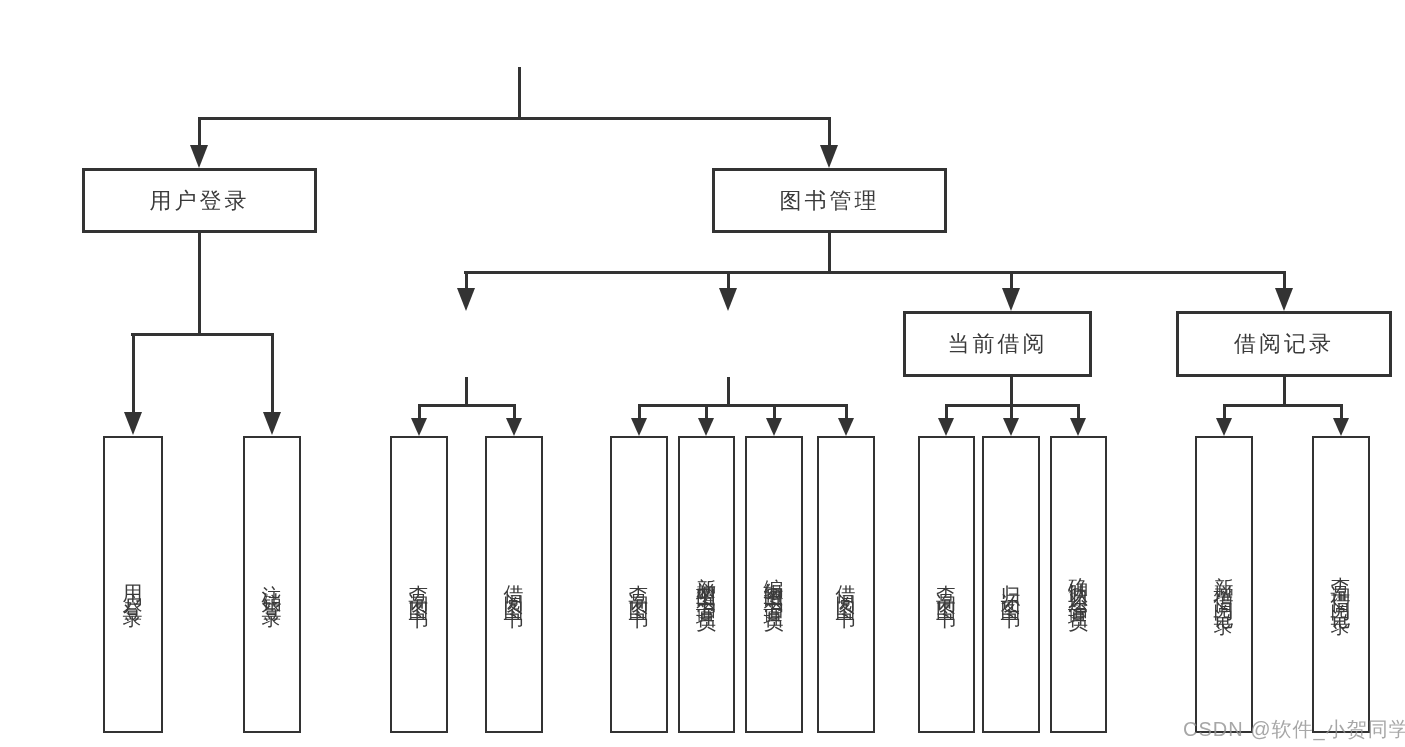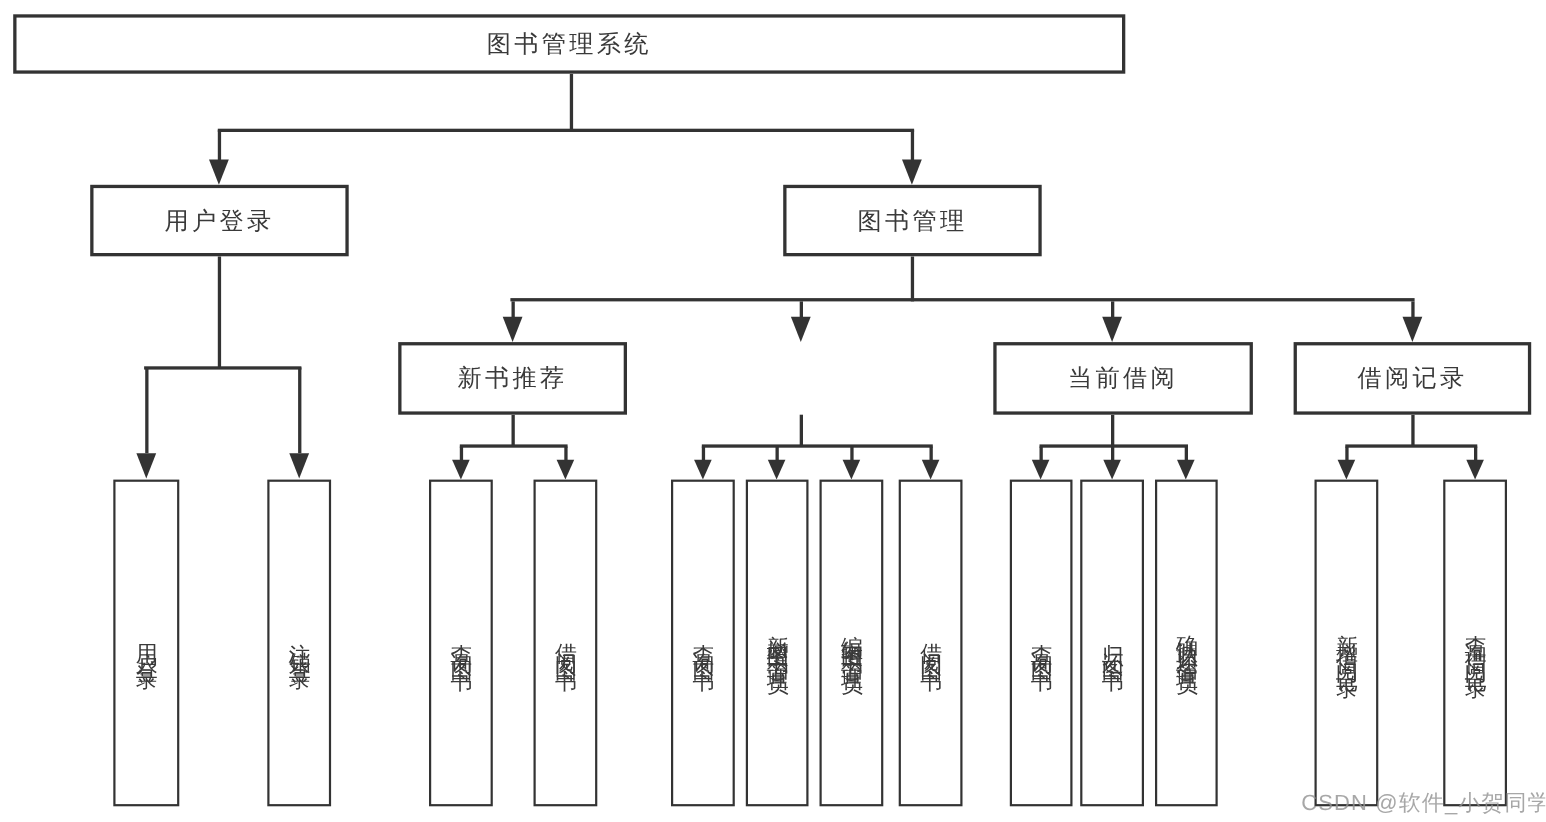--- a/index.html
+++ b/index.html
@@ -61,23 +61,20 @@
     letter-spacing:1px;
     white-space:nowrap;
     z-index:5;
   }
 </style>
 </head>
 <body>
 
 <div id="canvas">
 
-  <div class="node" style="left:12px;top:13px;width:1011px;height:54px;font-size:22px;">
-    <span>图书管理系统</span>
-  </div>
 
   <div class="vline" style="left:518px;top:67px;height:51px"></div>
   <div class="hline" style="left:198px;top:117px;width:633px"></div>
   <div class="vline" style="left:198px;top:118px;height:28px"></div>
   <div class="arr-lg" style="left:190px;top:145px"></div>
   <div class="vline" style="left:828px;top:118px;height:28px"></div>
   <div class="arr-lg" style="left:820px;top:145px"></div>
 
   <div class="node" style="left:82px;top:168px;width:235px;height:65px;">
     <span>用户登录</span>
@@ -97,24 +94,21 @@
   <div class="hline" style="left:464px;top:271px;width:822px"></div>
   <div class="vline" style="left:465px;top:274px;height:16px"></div>
   <div class="arr-lg" style="left:457px;top:288px"></div>
   <div class="vline" style="left:727px;top:274px;height:16px"></div>
   <div class="arr-lg" style="left:719px;top:288px"></div>
   <div class="vline" style="left:1010px;top:274px;height:16px"></div>
   <div class="arr-lg" style="left:1002px;top:288px"></div>
   <div class="vline" style="left:1283px;top:274px;height:16px"></div>
   <div class="arr-lg" style="left:1275px;top:288px"></div>
 
-  <div class="node" style="left:362px;top:311px;width:208px;height:66px;">
-    <span>新书推荐</span>
-  </div>
-  <div class="node" style="left:903px;top:311px;width:236px;height:66px;">
+  <div class="node" style="left:903px;top:311px;width:189px;height:66px;">
     <span>当前借阅</span>
   </div>
   <div class="node" style="left:1176px;top:311px;width:216px;height:66px;">
     <span>借阅记录</span>
   </div>
 
   <div class="vline" style="left:465px;top:377px;height:29px"></div>
   <div class="hline" style="left:418px;top:404px;width:98px"></div>
   <div class="vline" style="left:727px;top:377px;height:29px"></div>
   <div class="hline" style="left:638px;top:404px;width:210px"></div>

